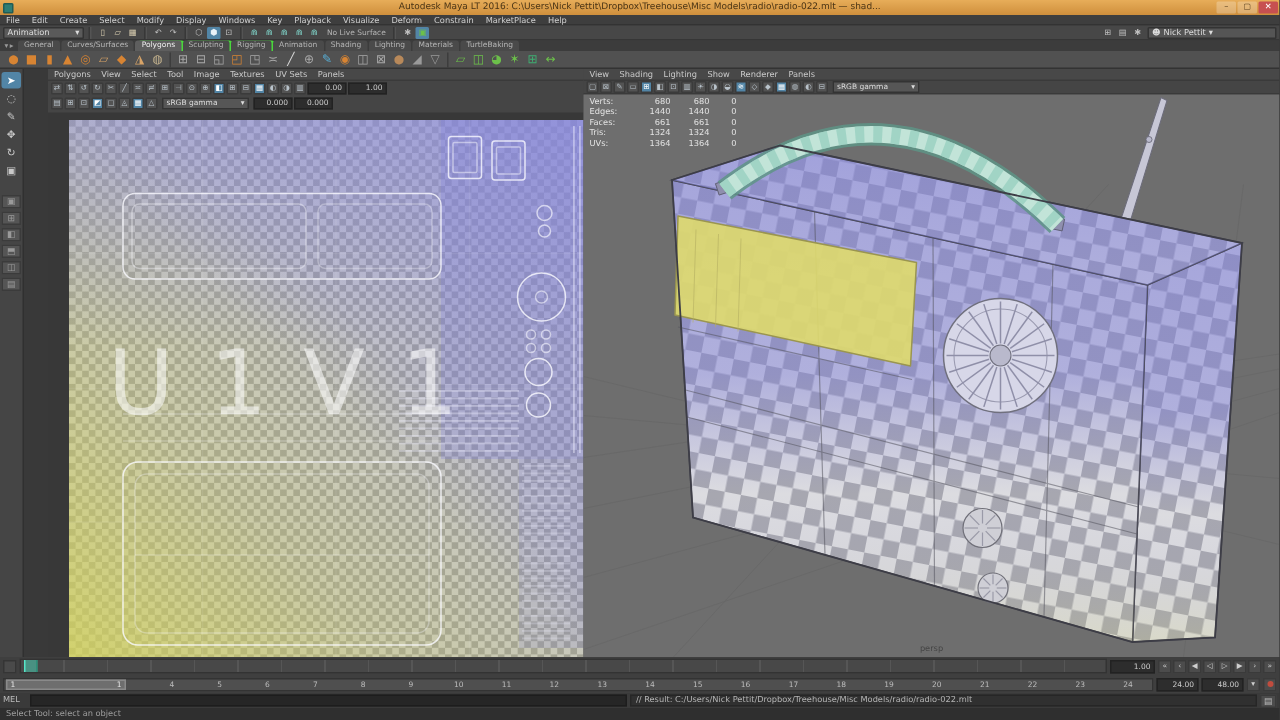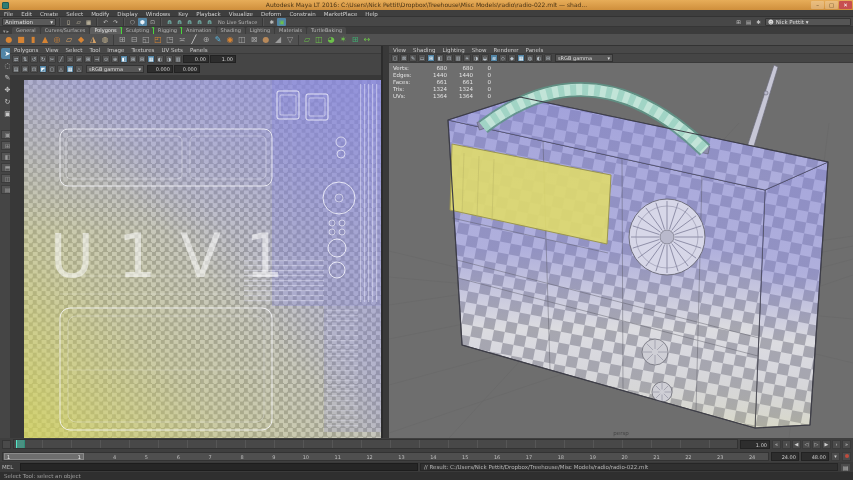--- a/index.html
+++ b/index.html
@@ -40,21 +40,21 @@
 #toolbox{position:absolute;top:46px;left:0;width:16px;height:392px;background:#454545;border-right:1px solid #303030;display:flex;flex-direction:column;align-items:center;padding-top:2px;gap:1px}
 #toolbox .list{display:flex;flex-direction:column;gap:1px;align-items:center}
 .tool-btn{width:13px;height:11px;display:flex;align-items:center;justify-content:center;font-size:7px;color:#c9c9c9;border-radius:2px}
 .tool-btn.active{background:#5285a6;color:#fff}
 #toolbox .layouts{margin-top:10px}
 .layout-btn{width:13px;height:9px;display:flex;align-items:center;justify-content:center;font-size:6px;color:#9a9a9a;background:#555;border:1px solid #3b3b3b;margin-bottom:1px}
 
 .panel-menus{height:8px;display:flex;gap:7px;align-items:center;padding-left:4px;background:#484848;border-bottom:1px solid #3a3a3a}
 .panel-menus .list{display:flex;gap:7px}
 .pmenu{font-size:5.5px;color:#c9c9c9;white-space:nowrap}
-#uv-panel{position:absolute;top:46px;left:10px;width:373px;height:392px;background:#444;border-right:2px solid #2c2c2c}
+#uv-panel{position:absolute;top:46px;left:32px;width:373px;height:392px;background:#444;border-right:2px solid #2c2c2c}
 #uv-toolbar{height:21px;background:#454545}
 .uvt-row{height:10px;display:flex;align-items:center;gap:1px;padding-left:2px}
 .uvt-row .list{display:flex;gap:1px;align-items:center}
 .uvt-icon{width:8px;height:8px;display:flex;align-items:center;justify-content:center;font-size:5px;color:#b9c3cb;background:#535353;border:1px solid #3b3b3b;border-radius:1px}
 .uvt-icon.active{background:#5285a6;color:#fff}
 .uvt-field{width:26px;height:8px;background:#2d2d2d;border:1px solid #222;font-size:5px;line-height:7px;color:#ccc;text-align:right;padding:0 2px}
 .uvt-dropdown{display:flex;align-items:center;justify-content:space-between;width:58px;height:8px;background:#565656;border:1px solid #333;font-size:5px;color:#ddd;padding:0 2px;margin:0 2px}
 #uv-canvas{position:absolute;top:29px;left:0;right:0;bottom:0;background:#383838;overflow:hidden}
 #uv-image{position:absolute;left:14px;top:5px;width:357px;height:358px}
 .uv-checker{position:absolute;inset:0;background:repeating-conic-gradient(#c6c6c6 0% 25%,#9d9d9d 0% 50%) 0 0/8.8px 8.8px}

